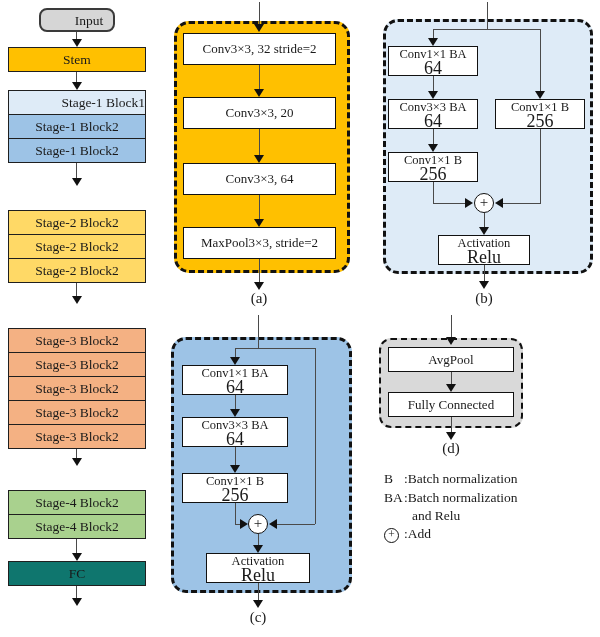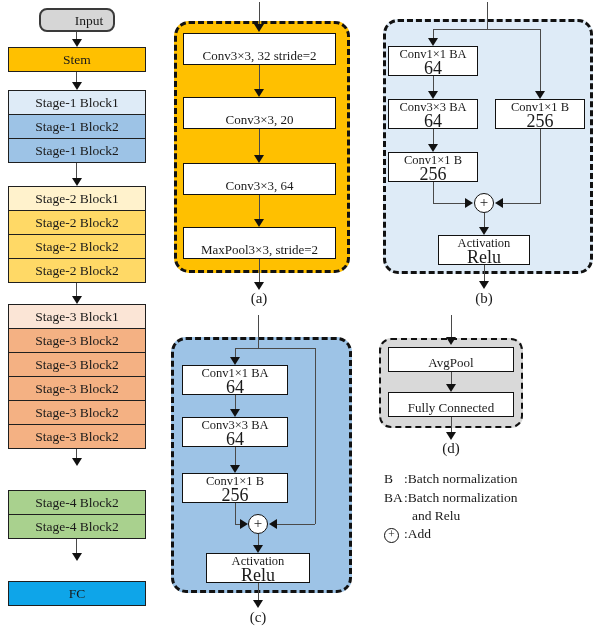--- a/index.html
+++ b/index.html
@@ -8,21 +8,21 @@
     font-family:"Liberation Serif","DejaVu Serif",serif;color:#1a1a1a;overflow:hidden;
   }
   .box{position:absolute;box-sizing:border-box;border:1.2px solid #1f1f1f;text-align:center;z-index:3;}
   .row{left:8px;width:138px;height:25px;font-size:13.5px;line-height:23px;}
   .io{border-radius:8px;border:2px solid #3a3a3a;font-size:13.5px;}
   .panel{position:absolute;box-sizing:border-box;border:3px dashed #111;border-radius:15px;z-index:1;}
   .wbox{position:absolute;box-sizing:border-box;background:#fff;border:1.6px solid #111;text-align:center;z-index:3;
         display:flex;flex-direction:column;justify-content:center;}
   .wbox .l1{font-size:12.5px;line-height:14px;}
   .wbox .l2{font-size:18px;line-height:14px;}
-  .single{font-size:13px;justify-content:flex-end;}
+  .single{font-size:13px;}
   .vline{position:absolute;width:1.3px;background:#4a4a4a;z-index:2;}
   .hline{position:absolute;height:1.3px;background:#4a4a4a;z-index:2;}
   .tri-d{position:absolute;width:0;height:0;border-left:5px solid transparent;border-right:5px solid transparent;border-top:8px solid #111;z-index:2;}
   .tri-r{position:absolute;width:0;height:0;border-top:5px solid transparent;border-bottom:5px solid transparent;border-left:8px solid #111;z-index:2;}
   .tri-l{position:absolute;width:0;height:0;border-top:5px solid transparent;border-bottom:5px solid transparent;border-right:8px solid #111;z-index:2;}
   .plus{position:absolute;box-sizing:border-box;width:20px;height:20px;border:1.6px solid #111;border-radius:50%;
         background:#fff;text-align:center;line-height:16px;font-size:15px;z-index:4;}
   .plabel{position:absolute;font-size:15px;transform:translateX(-50%);z-index:3;}
   .leg{position:absolute;font-size:13.5px;z-index:3;white-space:nowrap;}
   .plus-sm{position:absolute;box-sizing:border-box;width:15px;height:15px;border:1.4px solid #111;border-radius:50%;
@@ -34,48 +34,46 @@
 <div class="canvas">
 
   <div class="box io" style="left: 39px; top: 8px; width: 76px; height: 24px; line-height: 21px; background-color: rgb(214, 214, 214); padding-left: 24px;">Input</div>
   <div class="vline" style="left:76px;top:32px;height:7px;"></div>
   <div class="tri-d" style="left:72px;top:39px;"></div>
 
   <div class="box row" style="top: 47px; background-color: rgb(255, 192, 0);">Stem</div>
   <div class="vline" style="left:76px;top:72px;height:10px;"></div>
   <div class="tri-d" style="left:72px;top:82px;"></div>
 
-  <div class="box row" style="top: 90px; background-color: rgb(222, 235, 247);">Stage-1 Block1</div>
+  <div class="box row" style="top: 90px; background-color: rgb(222, 235, 247); text-align: right;">Stage-1 Block1</div>
   <div class="box row" style="top: 114px; background-color: rgb(157, 195, 230);">Stage-1 Block2</div>
   <div class="box row" style="top: 138px; background-color: rgb(157, 195, 230);">Stage-1 Block2</div>
   <div class="vline" style="left:76px;top:163px;height:15px;"></div>
   <div class="tri-d" style="left:72px;top:178px;"></div>
 
-  <div class="box row" style="top: 186px; background-color: rgb(255, 242, 204);">Stage-2 Block1</div>
   <div class="box row" style="top: 210px; background-color: rgb(255, 217, 102);">Stage-2 Block2</div>
   <div class="box row" style="top: 234px; background-color: rgb(255, 217, 102);">Stage-2 Block2</div>
   <div class="box row" style="top: 258px; background-color: rgb(255, 217, 102);">Stage-2 Block2</div>
   <div class="vline" style="left:76px;top:283px;height:13px;"></div>
   <div class="tri-d" style="left:72px;top:296px;"></div>
 
-  <div class="box row" style="top: 304px; background-color: rgb(251, 229, 214);">Stage-3 Block1</div>
   <div class="box row" style="top: 328px; background-color: rgb(244, 177, 131);">Stage-3 Block2</div>
   <div class="box row" style="top: 352px; background-color: rgb(244, 177, 131);">Stage-3 Block2</div>
   <div class="box row" style="top: 376px; background-color: rgb(244, 177, 131);">Stage-3 Block2</div>
   <div class="box row" style="top: 400px; background-color: rgb(244, 177, 131);">Stage-3 Block2</div>
   <div class="box row" style="top: 424px; background-color: rgb(244, 177, 131);">Stage-3 Block2</div>
   <div class="vline" style="left:76px;top:449px;height:9px;"></div>
   <div class="tri-d" style="left:72px;top:458px;"></div>
 
   <div class="box row" style="top: 490px; background-color: rgb(169, 209, 142);">Stage-4 Block2</div>
   <div class="box row" style="top: 514px; background-color: rgb(169, 209, 142);">Stage-4 Block2</div>
   <div class="vline" style="left:76px;top:539px;height:14px;"></div>
   <div class="tri-d" style="left:72px;top:553px;"></div>
 
-  <div class="box row" style="top: 561px; background-color: #0ea5e9; margin-top: 20px;">FC</div>
+  <div class="box row" style="top: 561px; background-color: #0f766e;">FC</div>
   <div class="vline" style="left:76px;top:586px;height:12px;"></div>
   <div class="tri-d" style="left:72px;top:598px;"></div>
 
 
   <div class="panel" style="left: 174px; top: 21px; width: 176px; height: 252px; background-color: rgb(255, 192, 0);"></div>
   <div class="vline" style="left:259px;top:2px;height:22px;"></div>
   <div class="tri-d" style="left:254px;top:24px;"></div>
 
   <div class="wbox single" style="left:183px;top:33px;width:153px;height:32px;">
       <span>Conv3×3, 32 stride=2</span>

